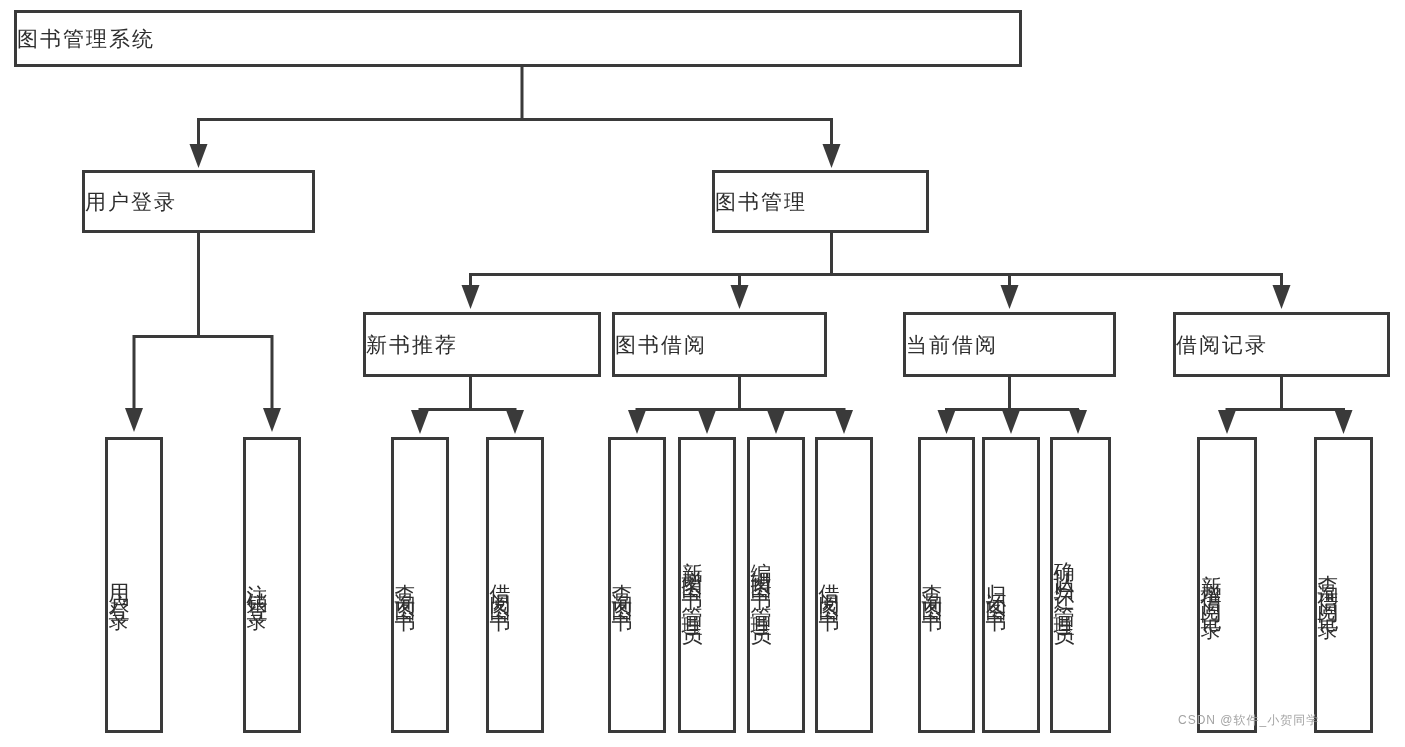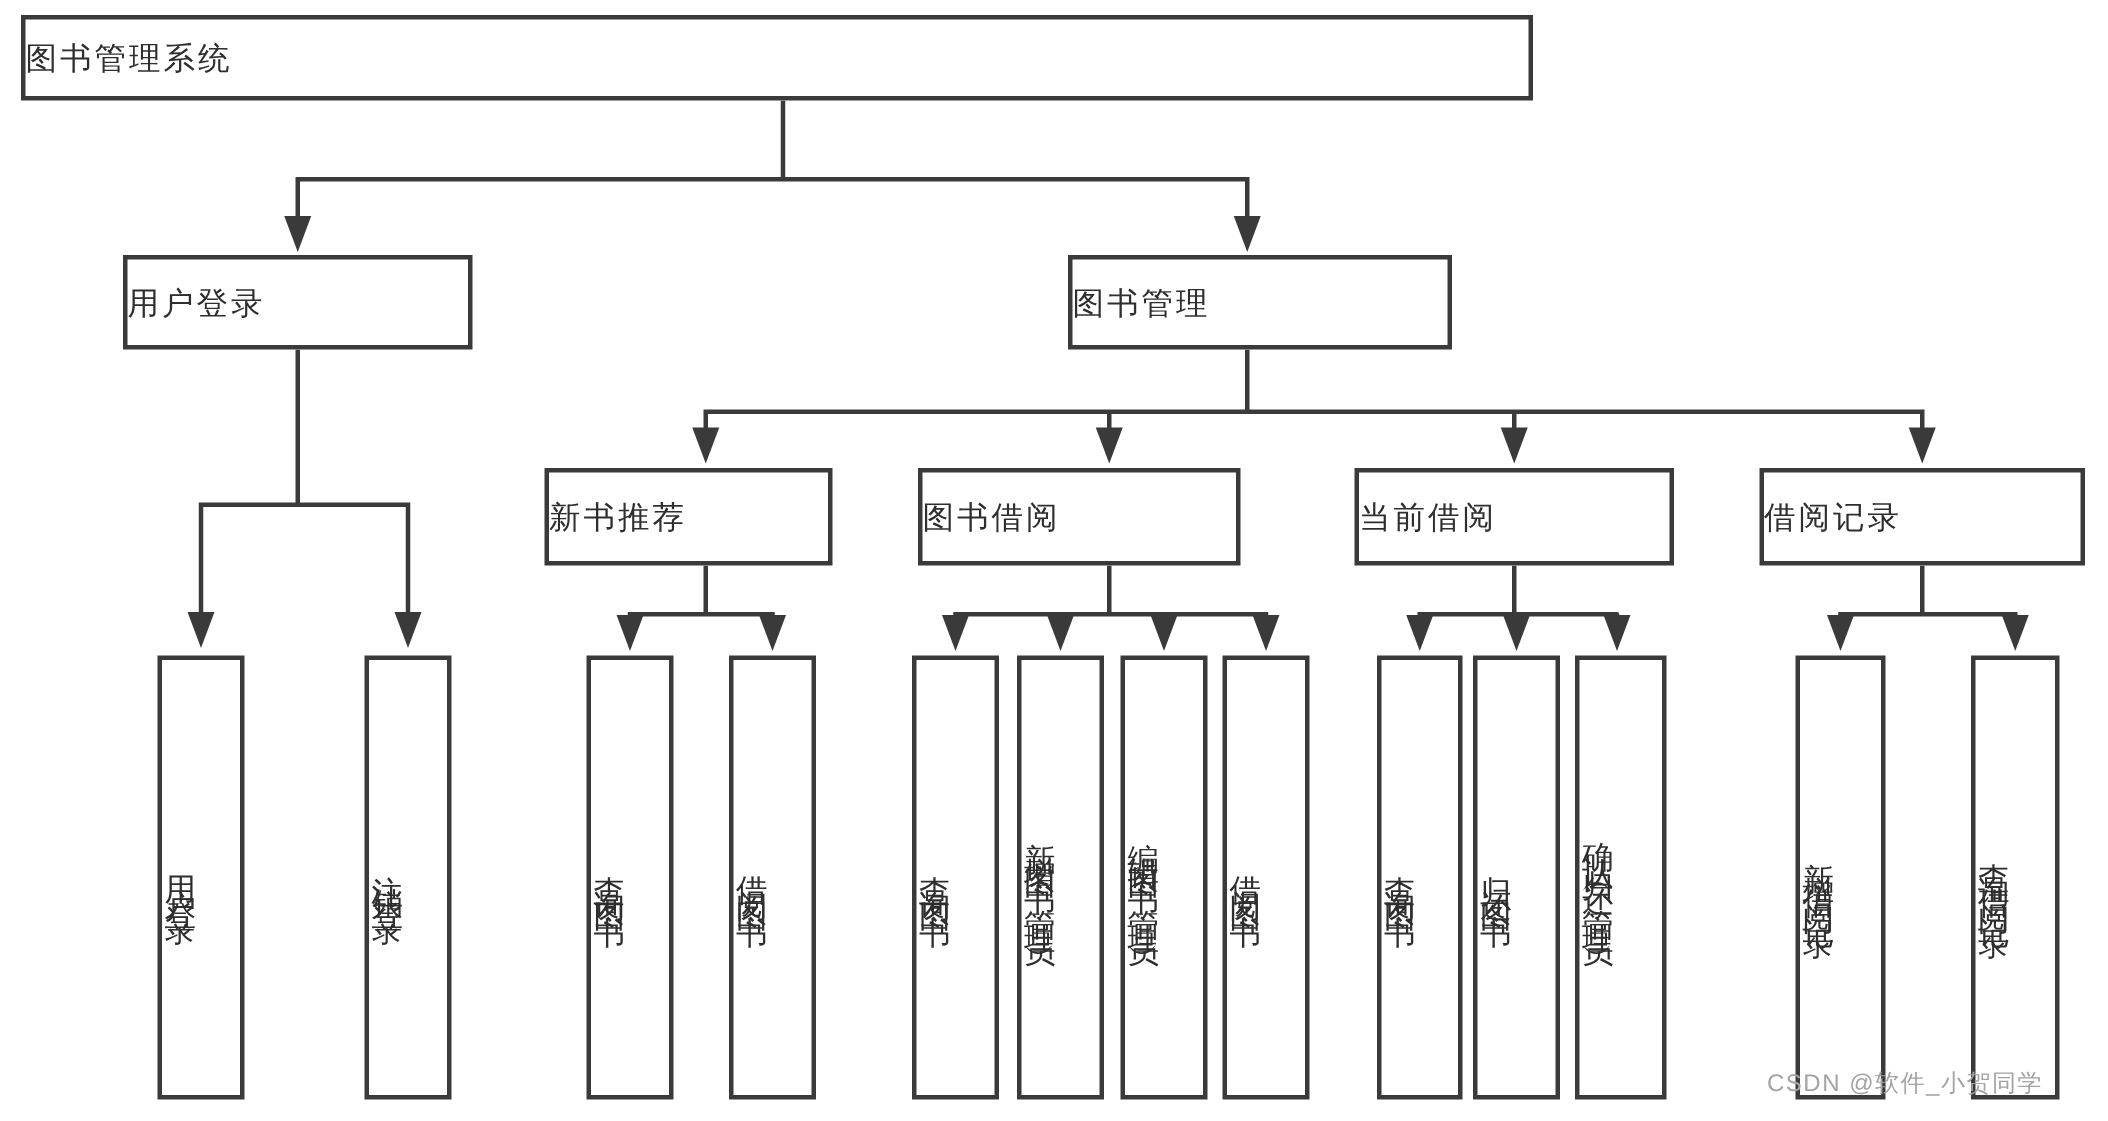--- a/index.html
+++ b/index.html
@@ -38,21 +38,21 @@
     position: absolute;
     left: 0; top: 0;
     z-index: 1;
   }
   #connectors path { stroke: #3a3a3a; stroke-width: 3; fill: none; }
   #connectors polygon { fill: #3a3a3a; stroke: none; }
   .watermark {
     position: absolute;
     left: 1178px;
     top: 712px;
-    font-size: 16px;
+    font-size: 12px;
     color: #a3a3a3;
     letter-spacing: 1px;
     white-space: nowrap;
     z-index: 5;
   }
 </style>
 </head>
 <body>
 
 <div id="canvas">
@@ -107,25 +107,25 @@
     </g>
   </svg>
 
   <div class="node root">
     <span>图书管理系统</span>
   </div>
 
   <div class="node lvl2" style="left:82px; width:233px;">
     <span>用户登录</span>
   </div>
-  <div class="node lvl2" style="left:712px; width:256px;">
+  <div class="node lvl2" style="left:712px; width:217px;">
     <span>图书管理</span>
   </div>
 
-  <div class="node lvl3" style="left:363px; width:192px;">
+  <div class="node lvl3" style="left:363px; width:238px;">
     <span>新书推荐</span>
   </div>
   <div class="node lvl3" style="left:612px; width:215px;">
     <span>图书借阅</span>
   </div>
   <div class="node lvl3" style="left:1173px; width:217px;">
     <span>借阅记录</span>
   </div>
   <div class="node lvl3" style="left:903px; width:213px;">
     <span>当前借阅</span>

